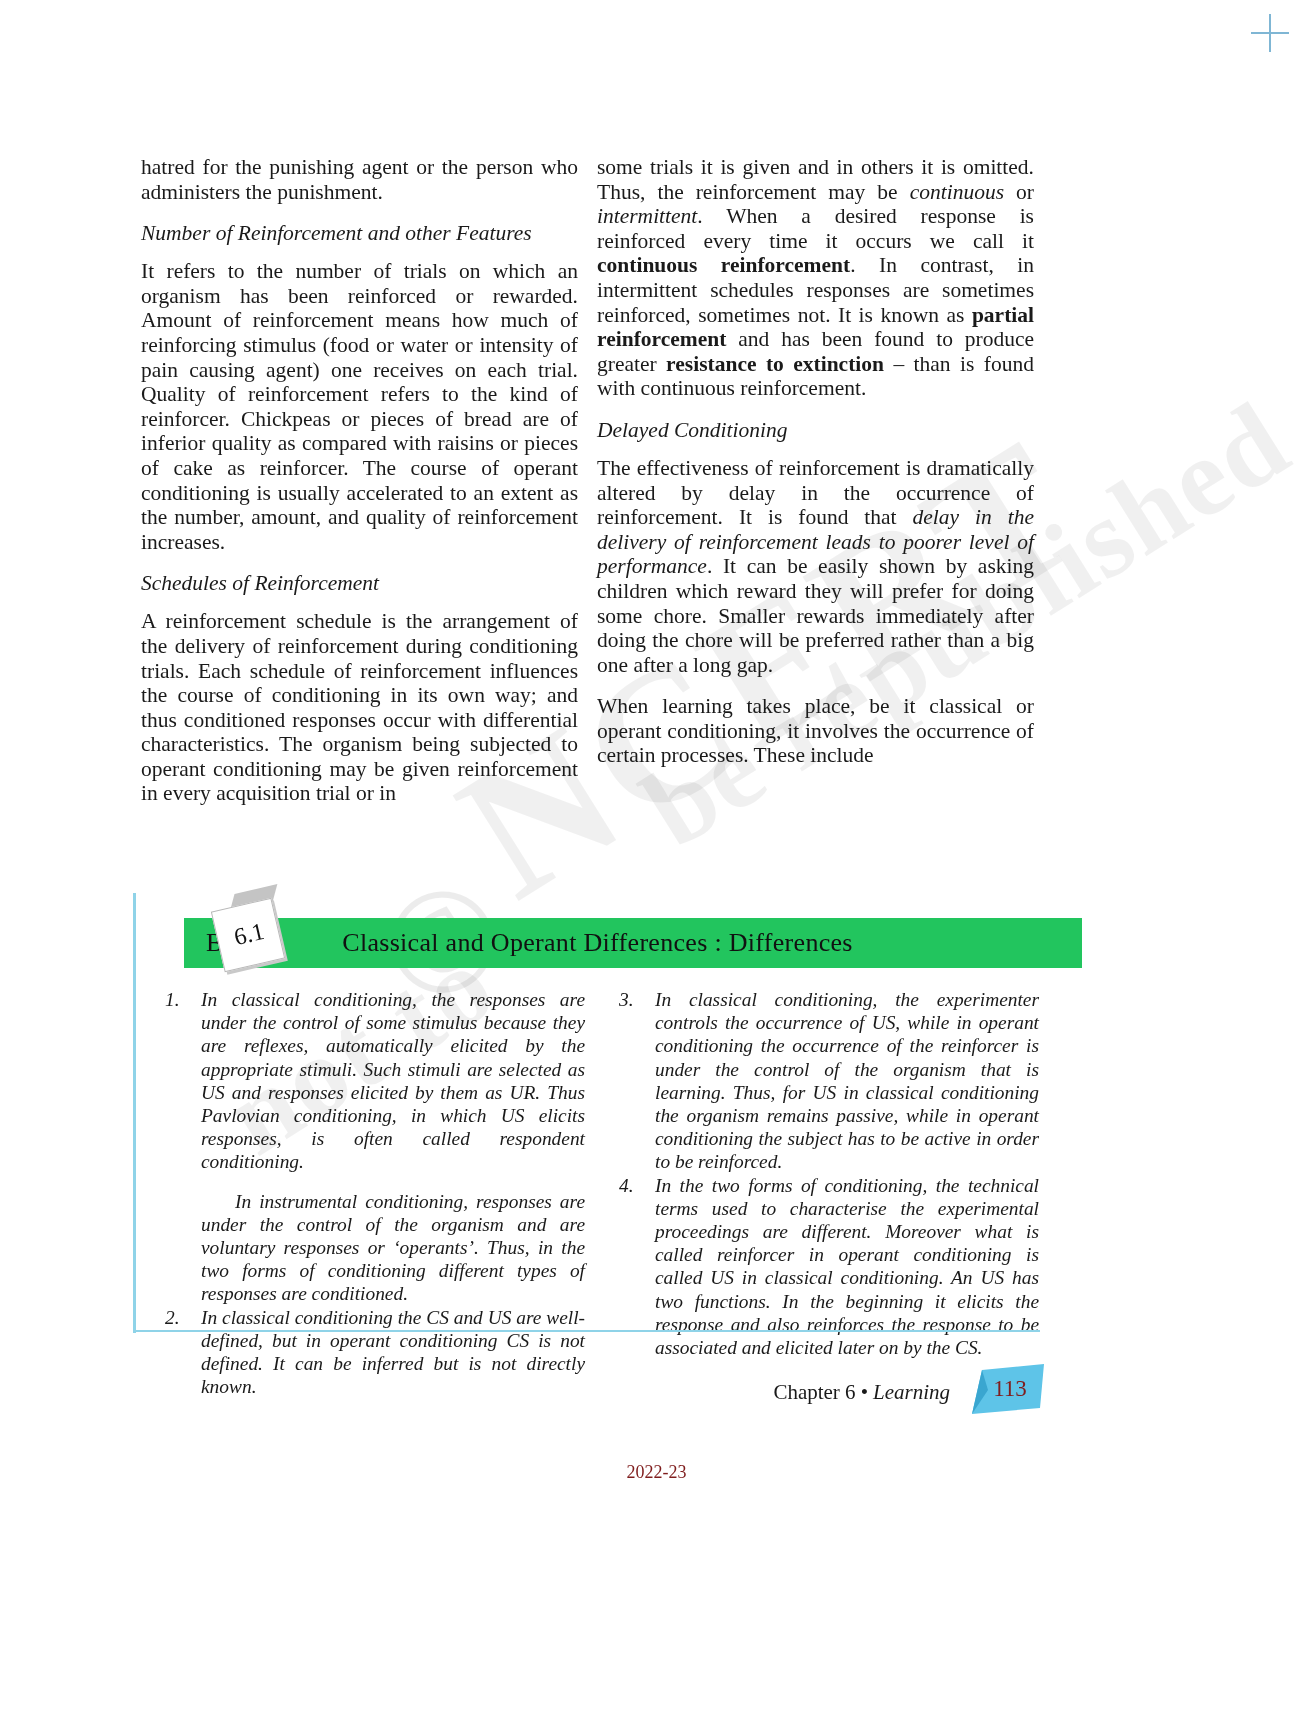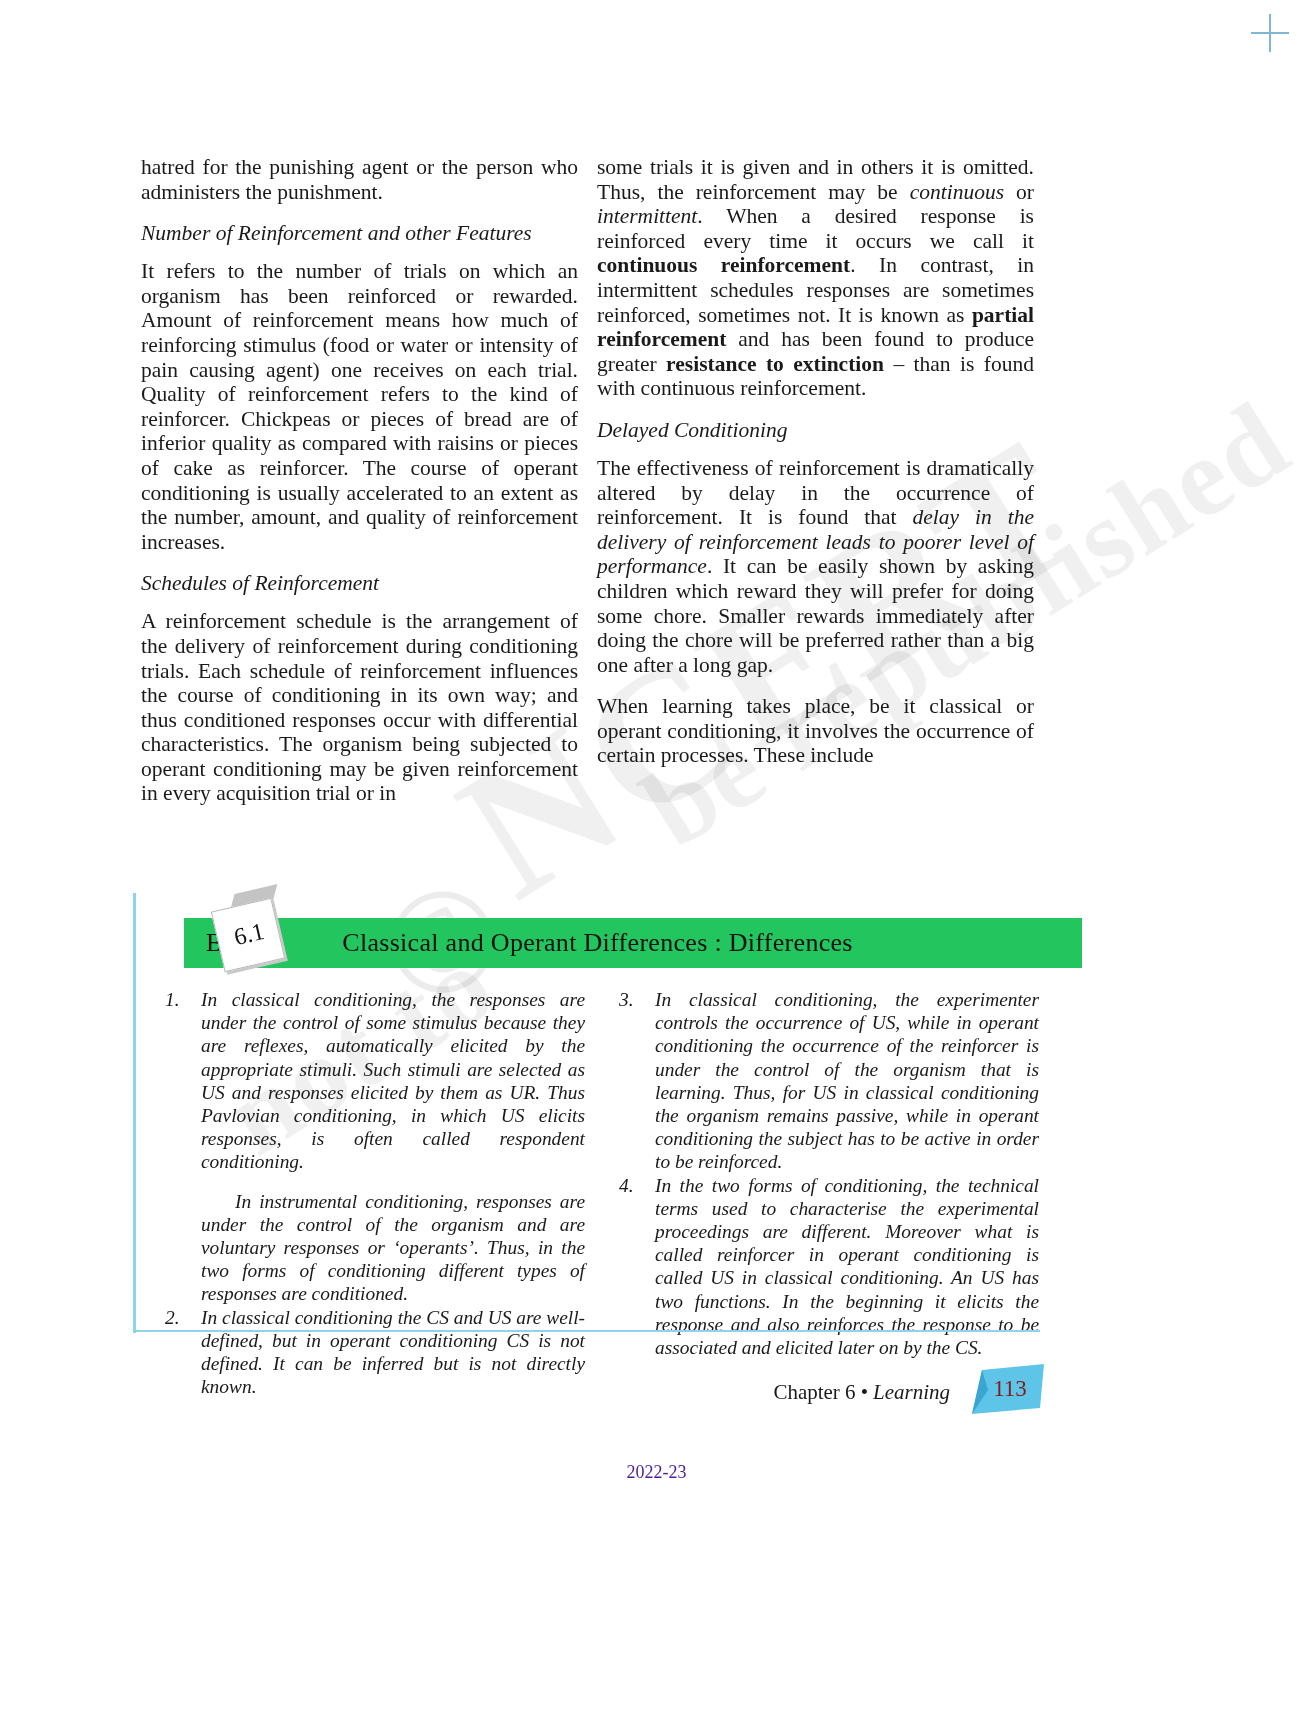--- a/index.html
+++ b/index.html
@@ -304,21 +304,21 @@
   }
 
   .reprint-year {
     position: absolute;
     left: 0;
     top: 1462px;
     width: 1313px;
     text-align: center;
     font-size: 18px;
     font-family: "Liberation Serif", serif;
-    color: #4c1d95;
+    color: #7f1d1d;
   }
 </style>
 </head>
 <body>
 
 <div class="page">
 
   <div class="crop-mark"></div>
 
   <div class="watermark wm-ncert">NCERT</div>

